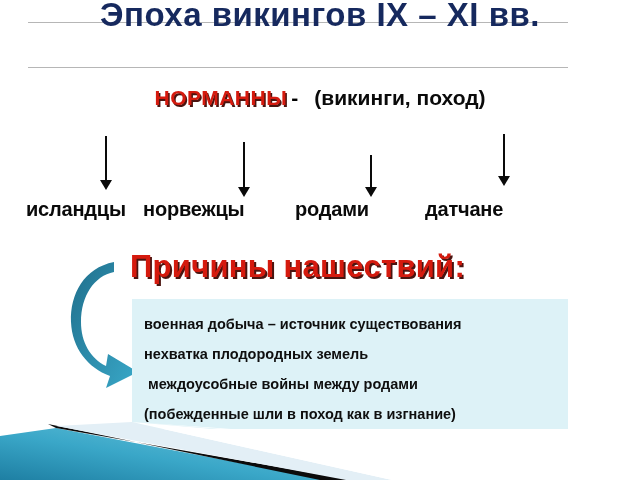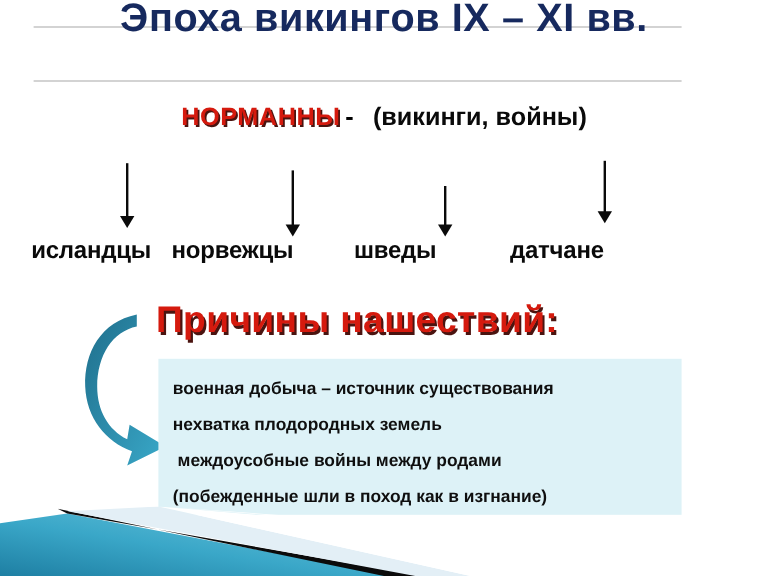--- a/index.html
+++ b/index.html
@@ -193,21 +193,21 @@
 <div class="slide">
 
   <div class="title-rules">
     <div class="rule rule-1"></div>
     <div class="rule rule-2"></div>
   </div>
 
   <div class="title">Эпоха викингов IX – XI вв.</div>
 
   <div class="normanny-row">
-    <span class="normanny">НОРМАННЫ</span><span class="dash">-</span><span class="alt-names">(викинги, войны)</span>
+    <span class="normanny">НОРМАННЫ</span><span class="dash">-</span><span class="alt-names">(викинги, поход)</span>
   </div>
 
   <div class="arrow a1">
     <div class="shaft"></div>
     <div class="head"></div>
   </div>
   <div class="arrow a2">
     <div class="shaft"></div>
     <div class="head"></div>
   </div>
@@ -216,21 +216,21 @@
     <div class="head"></div>
   </div>
   <div class="arrow a4">
     <div class="shaft"></div>
     <div class="head"></div>
   </div>
 
   <div class="peoples">
     <div class="people p1">исландцы</div>
     <div class="people p2">норвежцы</div>
-    <div class="people p3">шведы</div>
+    <div class="people p3">родами</div>
     <div class="people p4">датчане</div>
   </div>
 
   <div class="curve-arrow">
     <svg width="120" height="142" viewBox="0 0 120 142" xmlns="http://www.w3.org/2000/svg">
       <defs>
         <linearGradient id="tealgrad" x1="0" y1="0" x2="1" y2="1">
           <stop offset="0%" stop-color="#1f6f8c"></stop>
           <stop offset="55%" stop-color="#2e8ead"></stop>
           <stop offset="100%" stop-color="#39a9c9"></stop>

